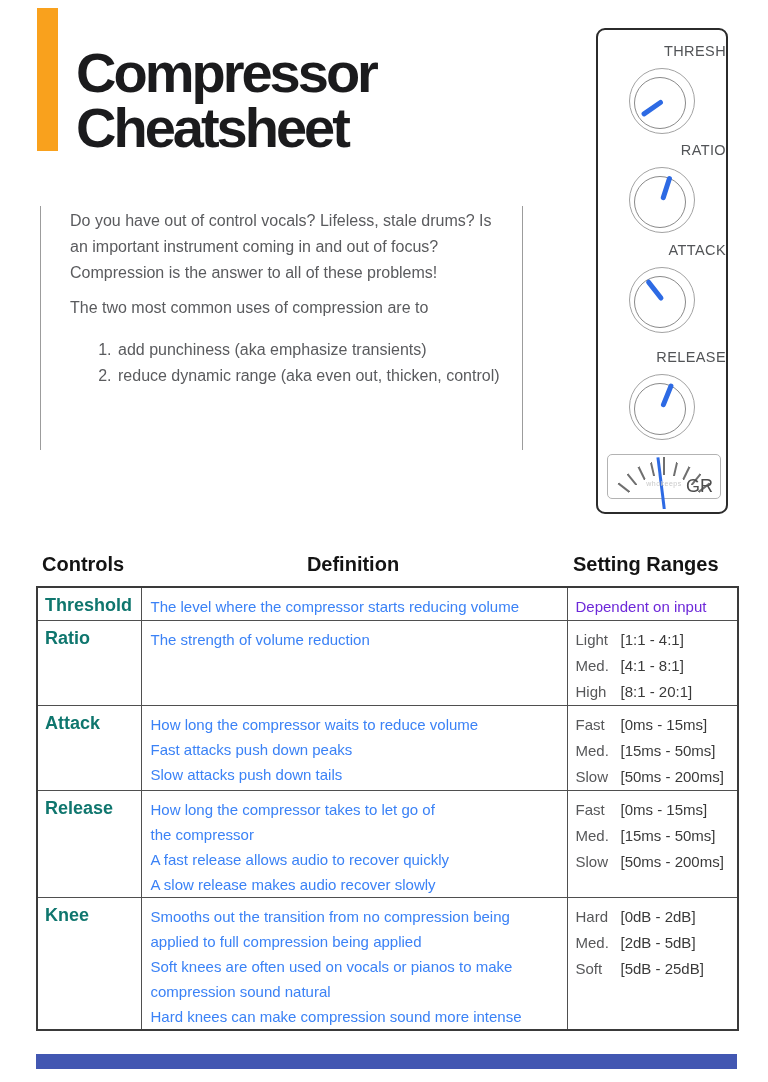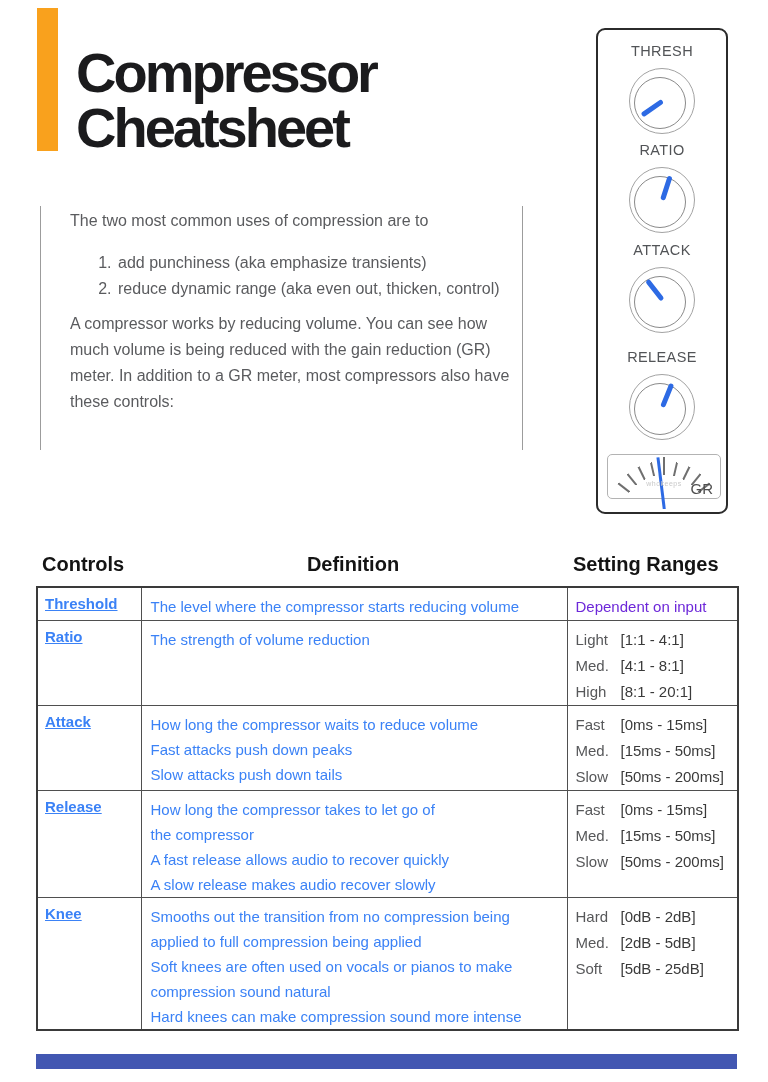--- a/index.html
+++ b/index.html
@@ -17,51 +17,51 @@
            border-left:1px solid #9c9c9c; border-right:1px solid #9c9c9c;
            padding:2px 10px 0 29px; font-size:16px; line-height:26px; color:#5a5b5e; }
   .intro p { margin:0 0 9px 0; }
   .intro ol { margin:0 0 9px 0; padding-left:46px; }
   .intro ol li { padding-left:2px; }
 
   
   .panel { position:absolute; left:596px; top:28px; width:132px; height:486px;
            border:2px solid #2b2b2b; border-radius:9px; background:#fff; }
   .knob-group { position:absolute; left:0; width:100%; }
-  .knob-label { width:100%; text-align:center; font-size:14.5px; letter-spacing:.4px; color:#525457; height:18px; }
+  .knob-label { width:100%; text-align:right; font-size:14.5px; letter-spacing:.4px; color:#525457; height:18px; }
   .knob { position:relative; margin:7px auto 0 auto; width:66px; height:66px; border:1.5px solid #a3a3a3; border-radius:50%; }
   .knob-inner { position:absolute; left:calc(50% - 28px); top:calc(50% - 24px); width:52px; height:52px;
                 border:1.5px solid #8a8a8a; border-radius:50%; }
   .pointer { position:absolute; left:calc(50% - 2.5px); bottom:50%; width:5px; height:25px; border-radius:3px;
              background:var(--blue,#2d6ae4); transform-origin:50% 100%; }
 
   
   .meter { position:absolute; left:9px; top:424px; width:114px; height:45px;
            border:1.5px solid #b3b3b3; border-radius:5px; }
   .tick { position:absolute; left:55px; top:0; width:2px; height:64px; transform-origin:50% 100%;
           background:linear-gradient(to bottom, transparent 0 6px, #6f6f6f 6px 20px, transparent 20px); }
   .tick.center { background:linear-gradient(to bottom, transparent 0 2px, #6f6f6f 2px 20px, transparent 20px); }
   .needle { position:absolute; left:55.5px; top:2px; width:2.5px; height:62px; transform-origin:50% 100%;
             background:linear-gradient(to bottom, var(--blue,#2d6ae4) 0 52px, transparent 52px); }
   .watermark { position:absolute; left:0; top:25px; width:100%; text-align:center;
                font-size:7px; letter-spacing:.5px; color:#c8c8c8; }
-  .gr-label { position:absolute; right:7px; bottom:1px; font-size:15px; color:#4e4e4e; }
+  .gr-label { position:absolute; right:7px; bottom:1px; font-size:18px; color:#4e4e4e; }
 
   
   .thead-label { position:absolute; top:553px; font-size:20px; font-weight:bold; color:#141414; }
   .th-controls { left:42px; }
   .th-definition { left:140px; width:426px; text-align:center; }
   .th-ranges { left:573px; }
 
   
   .ctable { position:absolute; left:36px; top:586px; width:701px; border-collapse:collapse; table-layout:fixed; }
   .ctable col.c1 { width:104px; } .ctable col.c2 { width:426px; } .ctable col.c3 { width:171px; }
   .ctable td { border:1px solid #4f4f4f; vertical-align:top; }
   .ctable { border:2px solid #3a3a3a; }
-  .cell.control { padding:7px 4px 0 7px; font-weight:bold; font-size:15px; color:#3b82f6;text-decoration:underline; }
+  .cell.control { padding:7px 4px 0 7px; font-weight:bold; font-size:18px; color:#0f766e; }
   .cell.def { padding:6px 8px 0 9px; font-size:15px; line-height:25px; color:#3b82f6; }
   .cell.range { padding:6px 2px 0 8px; font-size:15px; line-height:26px; }
   .range-label { display:inline-block; width:45px; color:#57585a; }
   .range-value { color:#3a3a3a; }
   .range-plain { color:#6d28d9; }
 
   
   .footer-bar { position:absolute; left:36px; top:1054px; width:701px; height:15px; background:var(--footer,#4257b2); }
 </style>
 </head>
@@ -70,26 +70,26 @@
 <div class="page">
 
   <div class="accent-bar"></div>
 
   <h1 class="title">
     <span>Compressor</span>
     <span>Cheatsheet</span>
   </h1>
 
   <div class="intro">
+    <p>Do you have out of control vocals? Lifeless, stale drums? Is an important instrument coming in and out of focus? Compression is the answer to all of these problems!</p>
     <p style="margin-bottom:16px;">The two most common uses of compression are to</p>
     <ol>
         <li>add punchiness (aka emphasize transients)</li>
         <li>reduce dynamic range (aka even out, thicken, control)</li>
       </ol>
-    <p>A compressor works by reducing volume. You can see how much volume is being reduced with the gain reduction (GR) meter. In addition to a GR meter, most compressors also have these controls:</p>
   </div>
 
   <div class="panel">
     <div id="knob-list">
         <div class="knob-group" style="top:13px">
           <div class="knob-label">THRESH</div>
           <div class="knob">
             <div class="knob-inner"></div>
             <div class="pointer" style="transform:rotate(235deg)"></div>
           </div>

